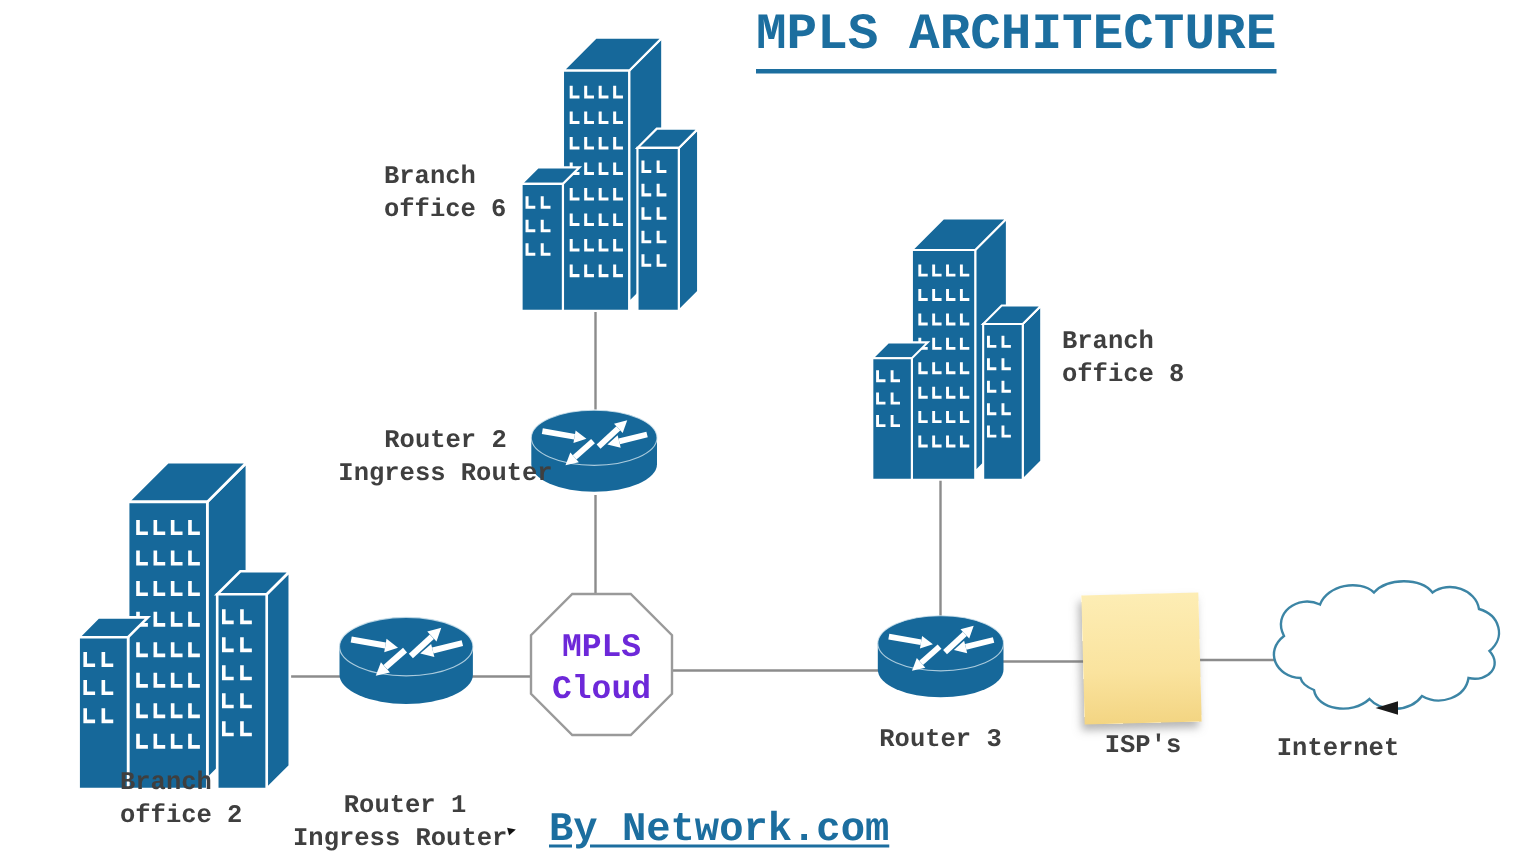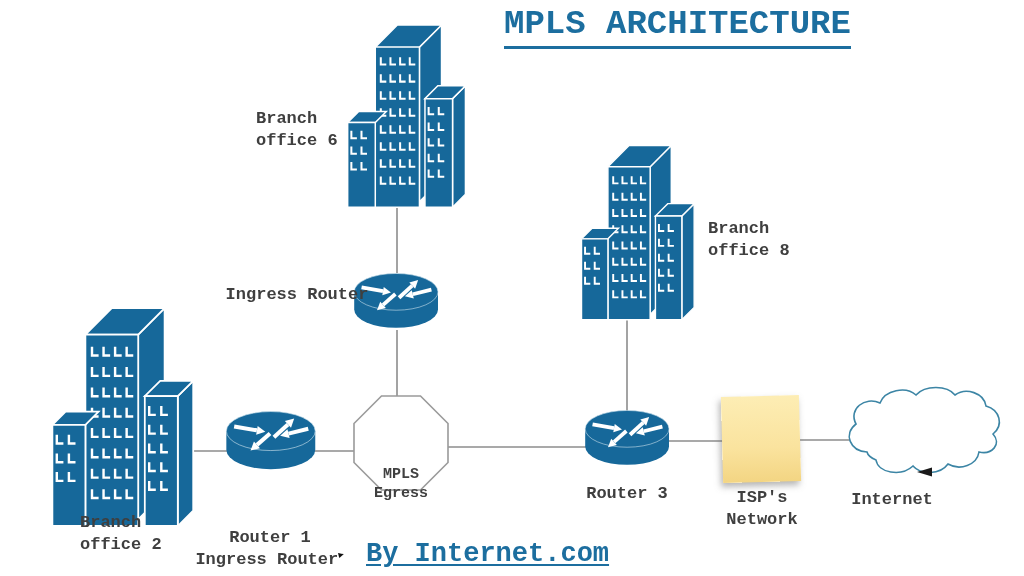--- a/index.html
+++ b/index.html
@@ -3,21 +3,21 @@
 <meta charset="utf-8">
 <style>
   html,body{margin:0;padding:0;background:#fff;}
   #stage{position:relative;width:1024px;height:576px;background:#fff;overflow:hidden;
          font-family:Liberation Mono, monospace;}
   svg{position:absolute;left:0;top:0;}
   .face{fill:#16689A;stroke:#fff;stroke-width:1.6;stroke-linejoin:miter;}
   .win{fill:none;stroke:#fff;stroke-width:2.2;}
   .lbl{position:absolute;font-weight:bold;font-size:17px;line-height:1.32;color:#3F3F3F;white-space:nowrap;}
   .c{text-align:center;width:150px;}
-  .big{font-size:15px;color:#404040;line-height:1.25;margin-top:48px;}
+  .big{font-size:22px;color:#6d28d9;line-height:1.25;}
   .title{position:absolute;left:504px;top:6px;font-weight:bold;font-size:34px;line-height:1.1;
          color:#1C6E9F;border-bottom:3px solid #1C6E9F;padding-bottom:3px;white-space:nowrap;}
   .footer{position:absolute;left:366px;top:540px;font-weight:bold;font-size:27px;line-height:1.1;
           color:#1C6E9F;text-decoration:underline;text-underline-offset:3px;white-space:nowrap;cursor:pointer;}
   .note{position:absolute;left:722px;top:396px;width:78px;height:86px;
         background:linear-gradient(180deg,#FDEDB4 0%,#FAE39E 60%,#F3D583 100%);
         transform:rotate(-1.5deg);box-shadow:-2px 4px 6px rgba(110,110,110,0.5);}
   .ptr{display:inline-block;font-size:9px;color:#111;vertical-align:7px;margin-left:1px;transform:rotate(-15deg);}
 </style>
 </head>
@@ -274,39 +274,39 @@
     <div>Branch</div>
     <div>office 2</div>
   </div>
 
   <div class="lbl" style="left:708px;top:218px;">
     <div>Branch</div>
     <div>office 8</div>
   </div>
 
   <div class="lbl c" style="left:222px;top:284px;">
+    <div>Router 2</div>
     <div>Ingress Router</div>
   </div>
 
   <div class="lbl c" style="left:195px;top:483px;margin-top:44px;">
     <div>Router 1</div>
     <div><span>Ingress Router</span><span class="ptr">▶</span></div>
   </div>
 
   <div class="lbl c" style="left:552px;top:483px;">
     <div>Router 3</div>
   </div>
 
   <div class="lbl c big" style="left:326px;top:418px;">
     <div>MPLS</div>
-    <div>Egress</div>
+    <div>Cloud</div>
   </div>
 
   <div class="lbl c" style="left:687px;top:487px;text-align:center;">
     <div>ISP's</div>
-    <div>Network</div>
   </div>
 
   <div class="lbl c" style="left:817px;top:489px;">Internet</div>
 
-  <div class="footer">By Internet.com</div>
+  <div class="footer">By Network.com</div>
 
 </div>
 
 </body></html>

